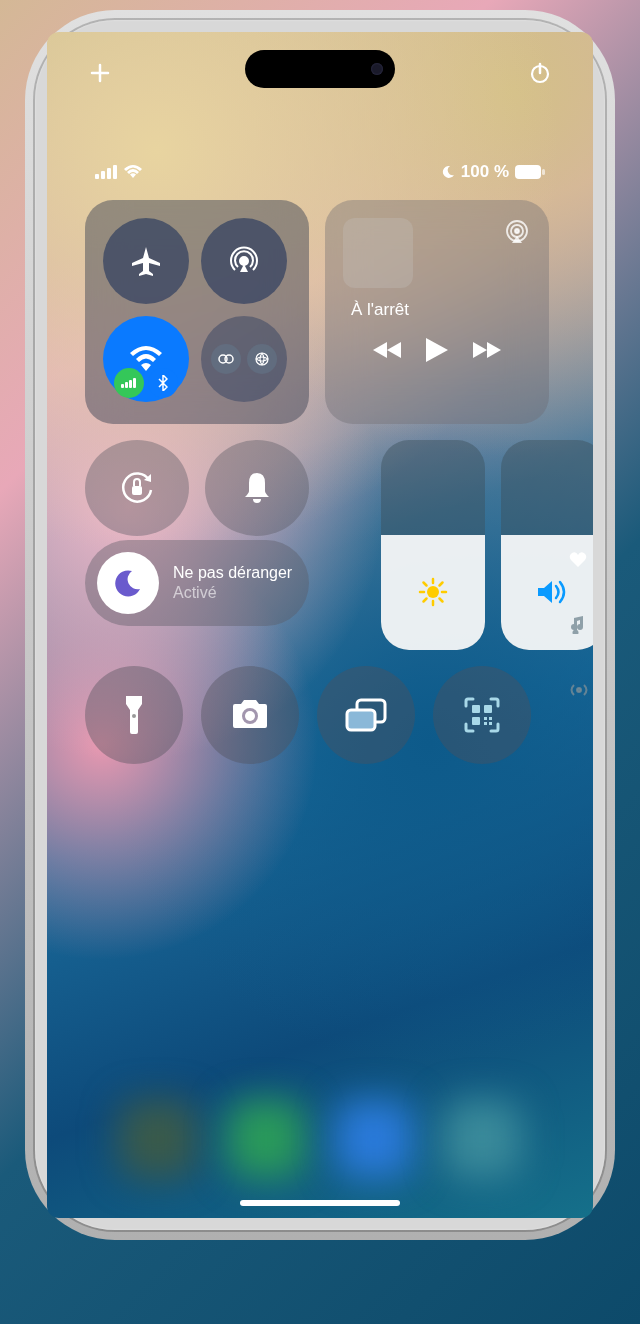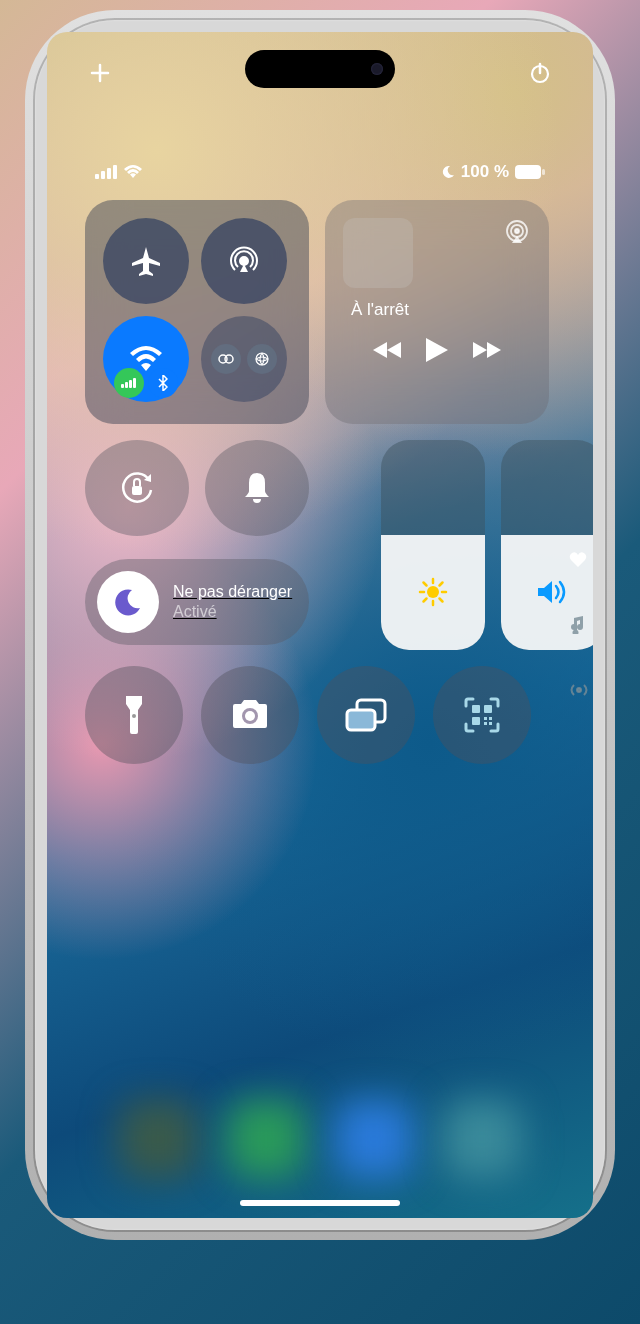--- a/index.html
+++ b/index.html
@@ -27,21 +27,21 @@
   content: '';
   position: absolute;
   top: -10px; left: -10px; right: -10px; bottom: -10px;
   border-radius: 90px;
   background: linear-gradient(180deg, #e0e0e0, #b0b0b0);
   z-index: -1;
 }
 .screen {
   width: 100%;
   height: 100%;
-  border-radius: 20px;
+  border-radius: 12px;
   overflow: hidden;
   position: relative;
   background:
     radial-gradient(circle at 20% 10%, #e8d4a0 0%, transparent 35%),
     radial-gradient(circle at 85% 5%, #d4c088 0%, transparent 30%),
     radial-gradient(circle at 15% 40%, #f0b8c8 0%, transparent 30%),
     radial-gradient(circle at 10% 60%, #e898b0 0%, transparent 25%),
     radial-gradient(circle at 70% 60%, #0d5a8a 0%, transparent 40%),
     linear-gradient(160deg, #c8b890 0%, #d8a8b8 25%, #4a7a9a 45%, #1a6a9a 60%, #0d4a7a 80%, #15708a 100%);
 }
@@ -212,22 +212,21 @@
 }
 .sliders-col {
   display: flex;
   gap: 16px;
   position: absolute;
   left: 296px;
 }
 .left-controls {
   display: flex;
   flex-direction: column;
-  gap: 23px;
-  text-decoration: underline;
+  gap: 4px;
 }
 .row-buttons {
   display: flex;
   gap: 16px;
 }
 .row3 {
   display: flex;
   gap: 18px;
   margin-top: 16px;
 }

